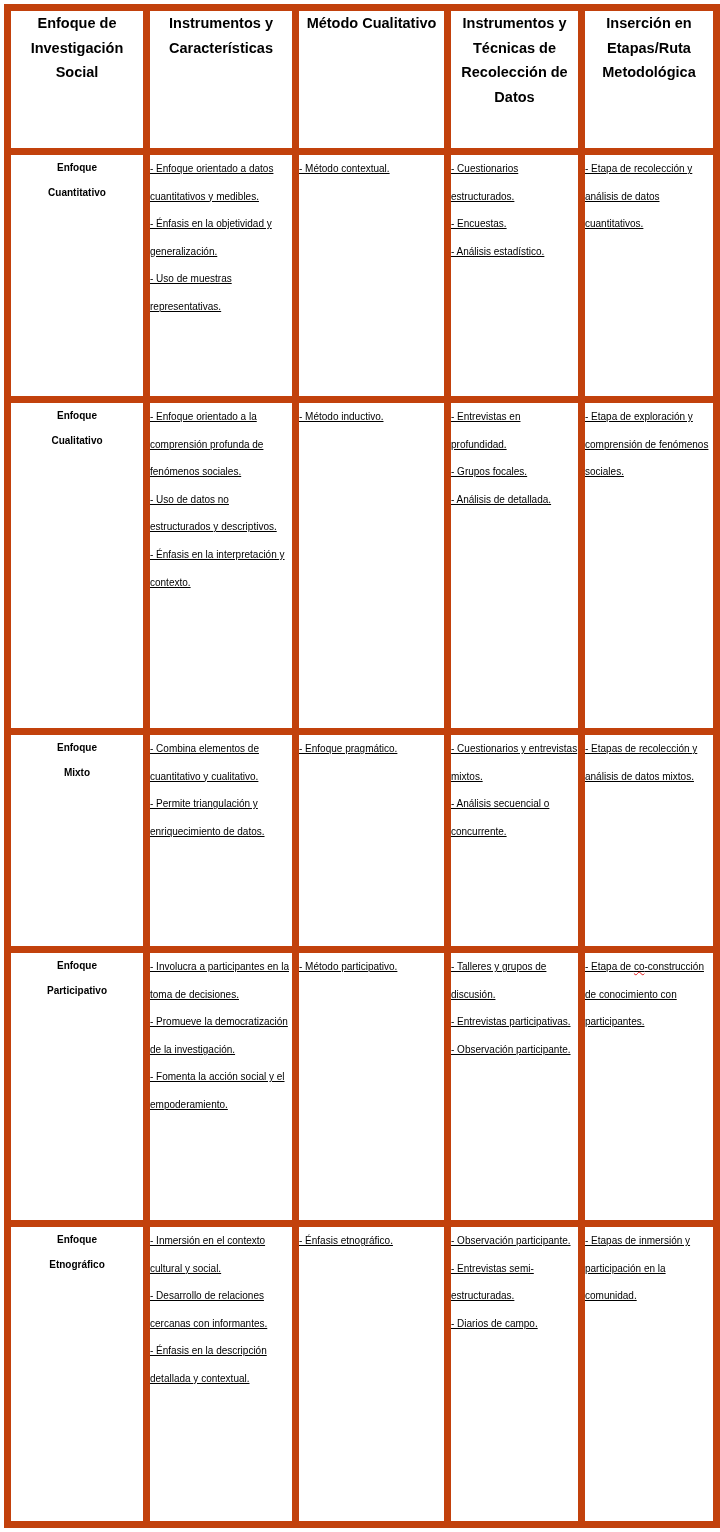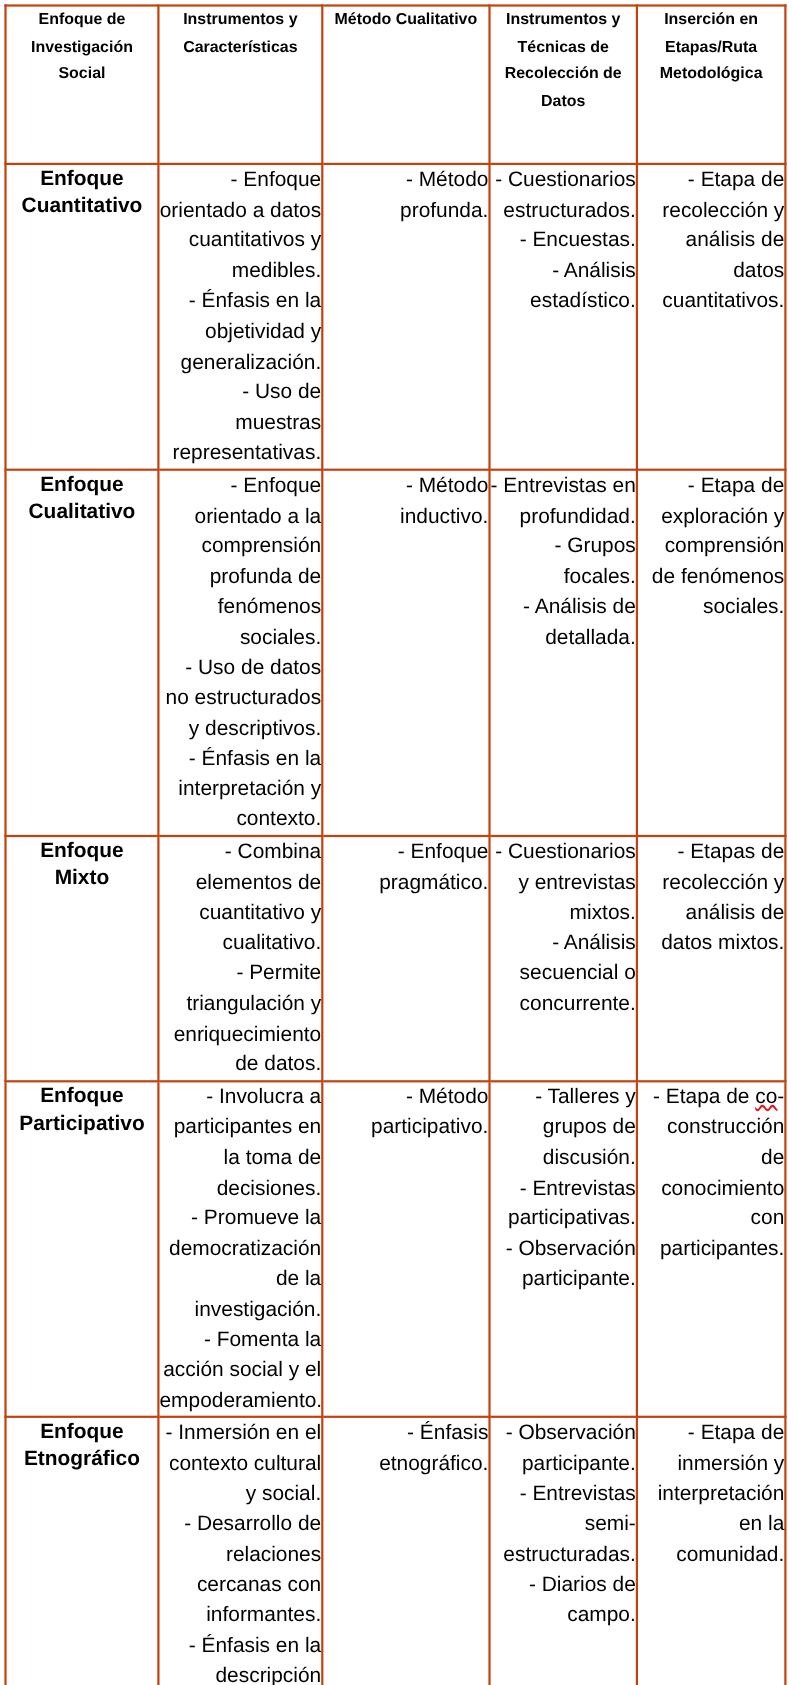--- a/index.html
+++ b/index.html
@@ -34,21 +34,21 @@
   }
 
   table.comparison-table col.c1 { width: 139px; }
   table.comparison-table col.c2 { width: 149px; }
   table.comparison-table col.c3 { width: 152px; }
   table.comparison-table col.c4 { width: 134px; }
   table.comparison-table col.c5 { width: 135px; }
 
   table.comparison-table th,
   table.comparison-table td {
-    border: 2px solid #c2410c;
+    border: 7px solid #c2410c;
     vertical-align: top;
     padding: 0;
     background: #ffffff;
   }
 
   
   thead th {
     height: 144px;
     text-align: center;
     font-weight: bold;
@@ -56,41 +56,42 @@
     line-height: 24.5px;
     padding: 6px 6px 0 6px;
     box-sizing: border-box;
   }
   thead th .hdr-text {
     display: block;
   }
 
   
   tbody td {
-    font-size: 19px;
+    font-size: 10px;
     line-height: 27.6px;
     padding: 5px 7px 0 7px;
     box-sizing: border-box;
   }
 
   td.approach-cell {
     text-align: center;
     font-weight: bold;
     line-height: 25px;
     padding-top: 6px;
   }
   td.approach-cell .approach-name {
     display: block;
     white-space: pre-line;
   }
 
   td.text-cell .cell-text {
     display: block;
     white-space: pre-line;
-    text-align: right;
+    text-align: left;
+    text-decoration: underline;
   }
 
   
   tr.row-cuantitativo  td { height: 248px; }
   tr.row-cualitativo   td { height: 332px; }
   tr.row-mixto         td { height: 218px; }
   tr.row-participativo td { height: 274px; }
   tr.row-etnografico   td { height: 301px; }
 
   
@@ -148,21 +149,21 @@
         <td class="approach-cell">
           <span class="approach-name">Enfoque
 Cuantitativo</span>
         </td>
         <td class="text-cell">
           <span class="cell-text">- Enfoque orientado a datos cuantitativos y medibles.
 - Énfasis en la objetividad y generalización.
 - Uso de muestras representativas.</span>
         </td>
         <td class="text-cell">
-          <span class="cell-text">- Método profunda.</span>
+          <span class="cell-text">- Método contextual.</span>
         </td>
         <td class="text-cell">
           <span class="cell-text">- Cuestionarios estructurados.
 - Encuestas.
 - Análisis estadístico.</span>
         </td>
         <td class="text-cell">
           <span class="cell-text">- Etapa de recolección y análisis de datos cuantitativos.</span>
         </td>
       </tr>
@@ -246,20 +247,20 @@
         </td>
         <td class="text-cell">
           <span class="cell-text">- Énfasis etnográfico.</span>
         </td>
         <td class="text-cell">
           <span class="cell-text">- Observación participante.
 - Entrevistas semi-estructuradas.
 - Diarios de campo.</span>
         </td>
         <td class="text-cell">
-          <span class="cell-text">- Etapa de inmersión y interpretación en la comunidad.</span>
+          <span class="cell-text">- Etapas de inmersión y participación en la comunidad.</span>
         </td>
       </tr>
 
     </tbody>
   </table>
 
 </div>
 
 </body></html>

